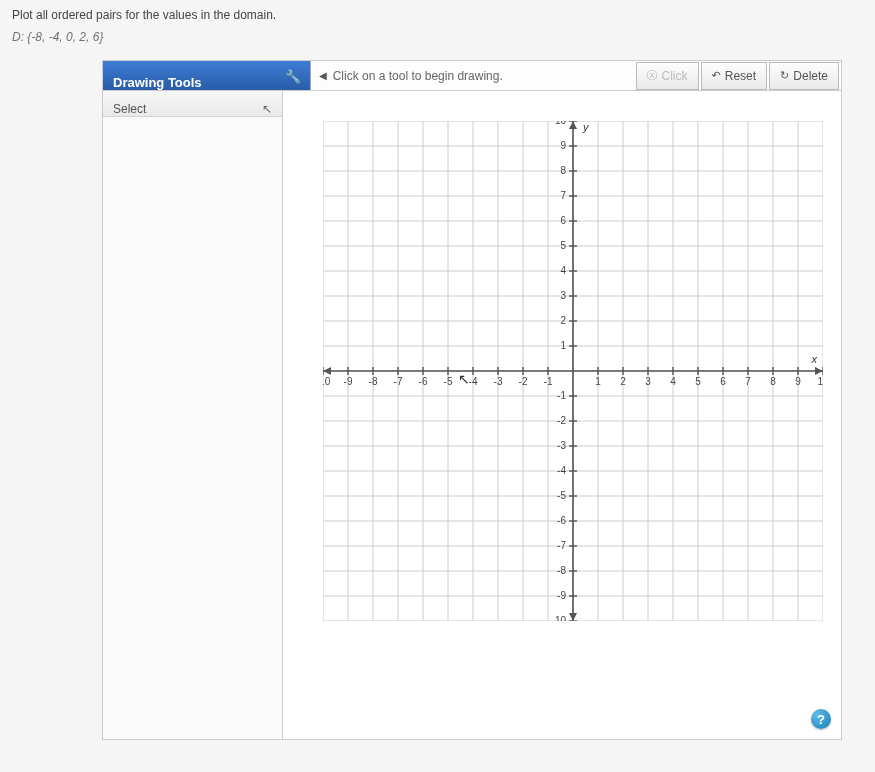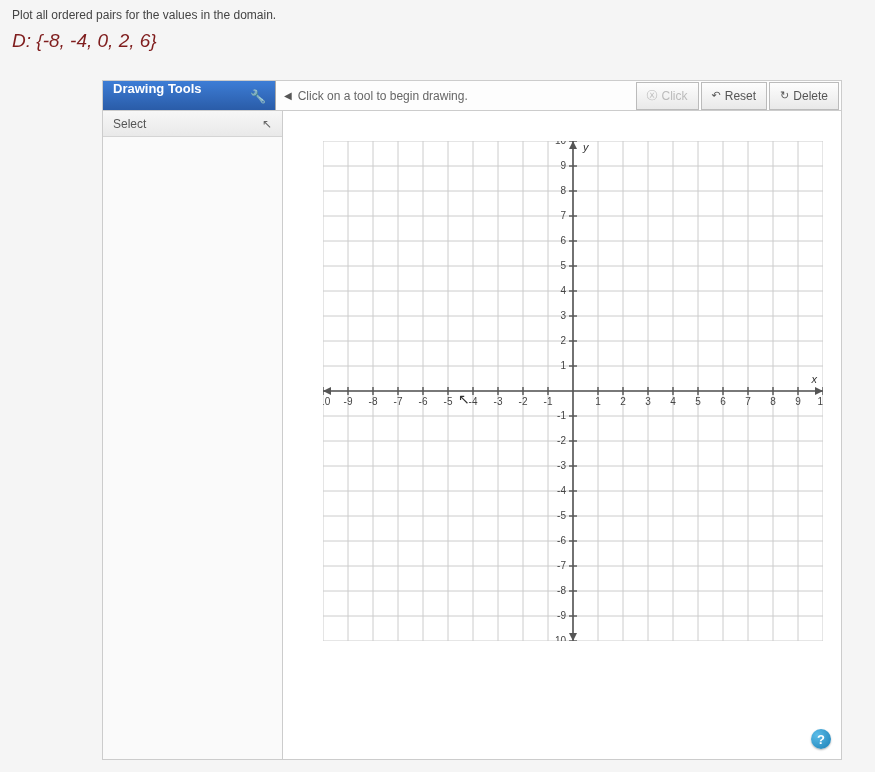--- a/index.html
+++ b/index.html
@@ -11,24 +11,24 @@
     position: relative;
     padding: 8px 12px;
     color: #333;
   }
   .question-text {
     font-size: 12px;
     color: #444;
     margin-bottom: 8px;
   }
   .domain-text {
-    font-size: 19px;
+    font-size: 12px;
     font-style: italic;
-    color: #7f1d1d;
-    margin-bottom: 28px;
+    color: #737373;
+    margin-bottom: 16px;
   }
   .domain-text .d-letter { font-style: italic; }
 
   .workspace {
     background: #fff;
     border: 1px solid #ccc;
     width: 740px;
     margin-left: 90px;
     position: relative;
     height: 680px;
@@ -36,27 +36,27 @@
 
   .topbar {
     display: flex;
     align-items: stretch;
     height: 30px;
     border-bottom: 1px solid #ccc;
     background: #fdfdfd;
   }
 
   .tools-header {
-    width: 173px;
+    width: 208px;
     background: linear-gradient(#3d7dd6, #2a5ca8);
     color: #fff;
     font-size: 13px;
     font-weight: bold;
     display: flex;
-    align-items: flex-start;
+    align-items: flex-end;
     padding-left: 10px;
     position: relative;
     border-right: 1px solid #aaa;
   }
   .tools-header .wrench {
     position: absolute;
     right: 8px;
     top: 50%;
     transform: translateY(-50%);
     font-size: 13px;
@@ -102,21 +102,21 @@
     height: calc(100% - 30px);
   }
   .tool-panel {
     width: 180px;
     border-right: 1px solid #ccc;
     background: #fafafa;
   }
   .tool-item {
     height: 26px;
     display: flex;
-    align-items: center;
+    align-items: flex-end;
     justify-content: space-between;
     padding: 0 10px;
     font-size: 12px;
     color: #555;
     background: linear-gradient(#f7f7f7,#e9e9e9);
     border-bottom: 1px solid #d4d4d4;
     cursor: pointer;
   }
   .tool-item .ticon { font-size: 12px; color: #666; }
 

